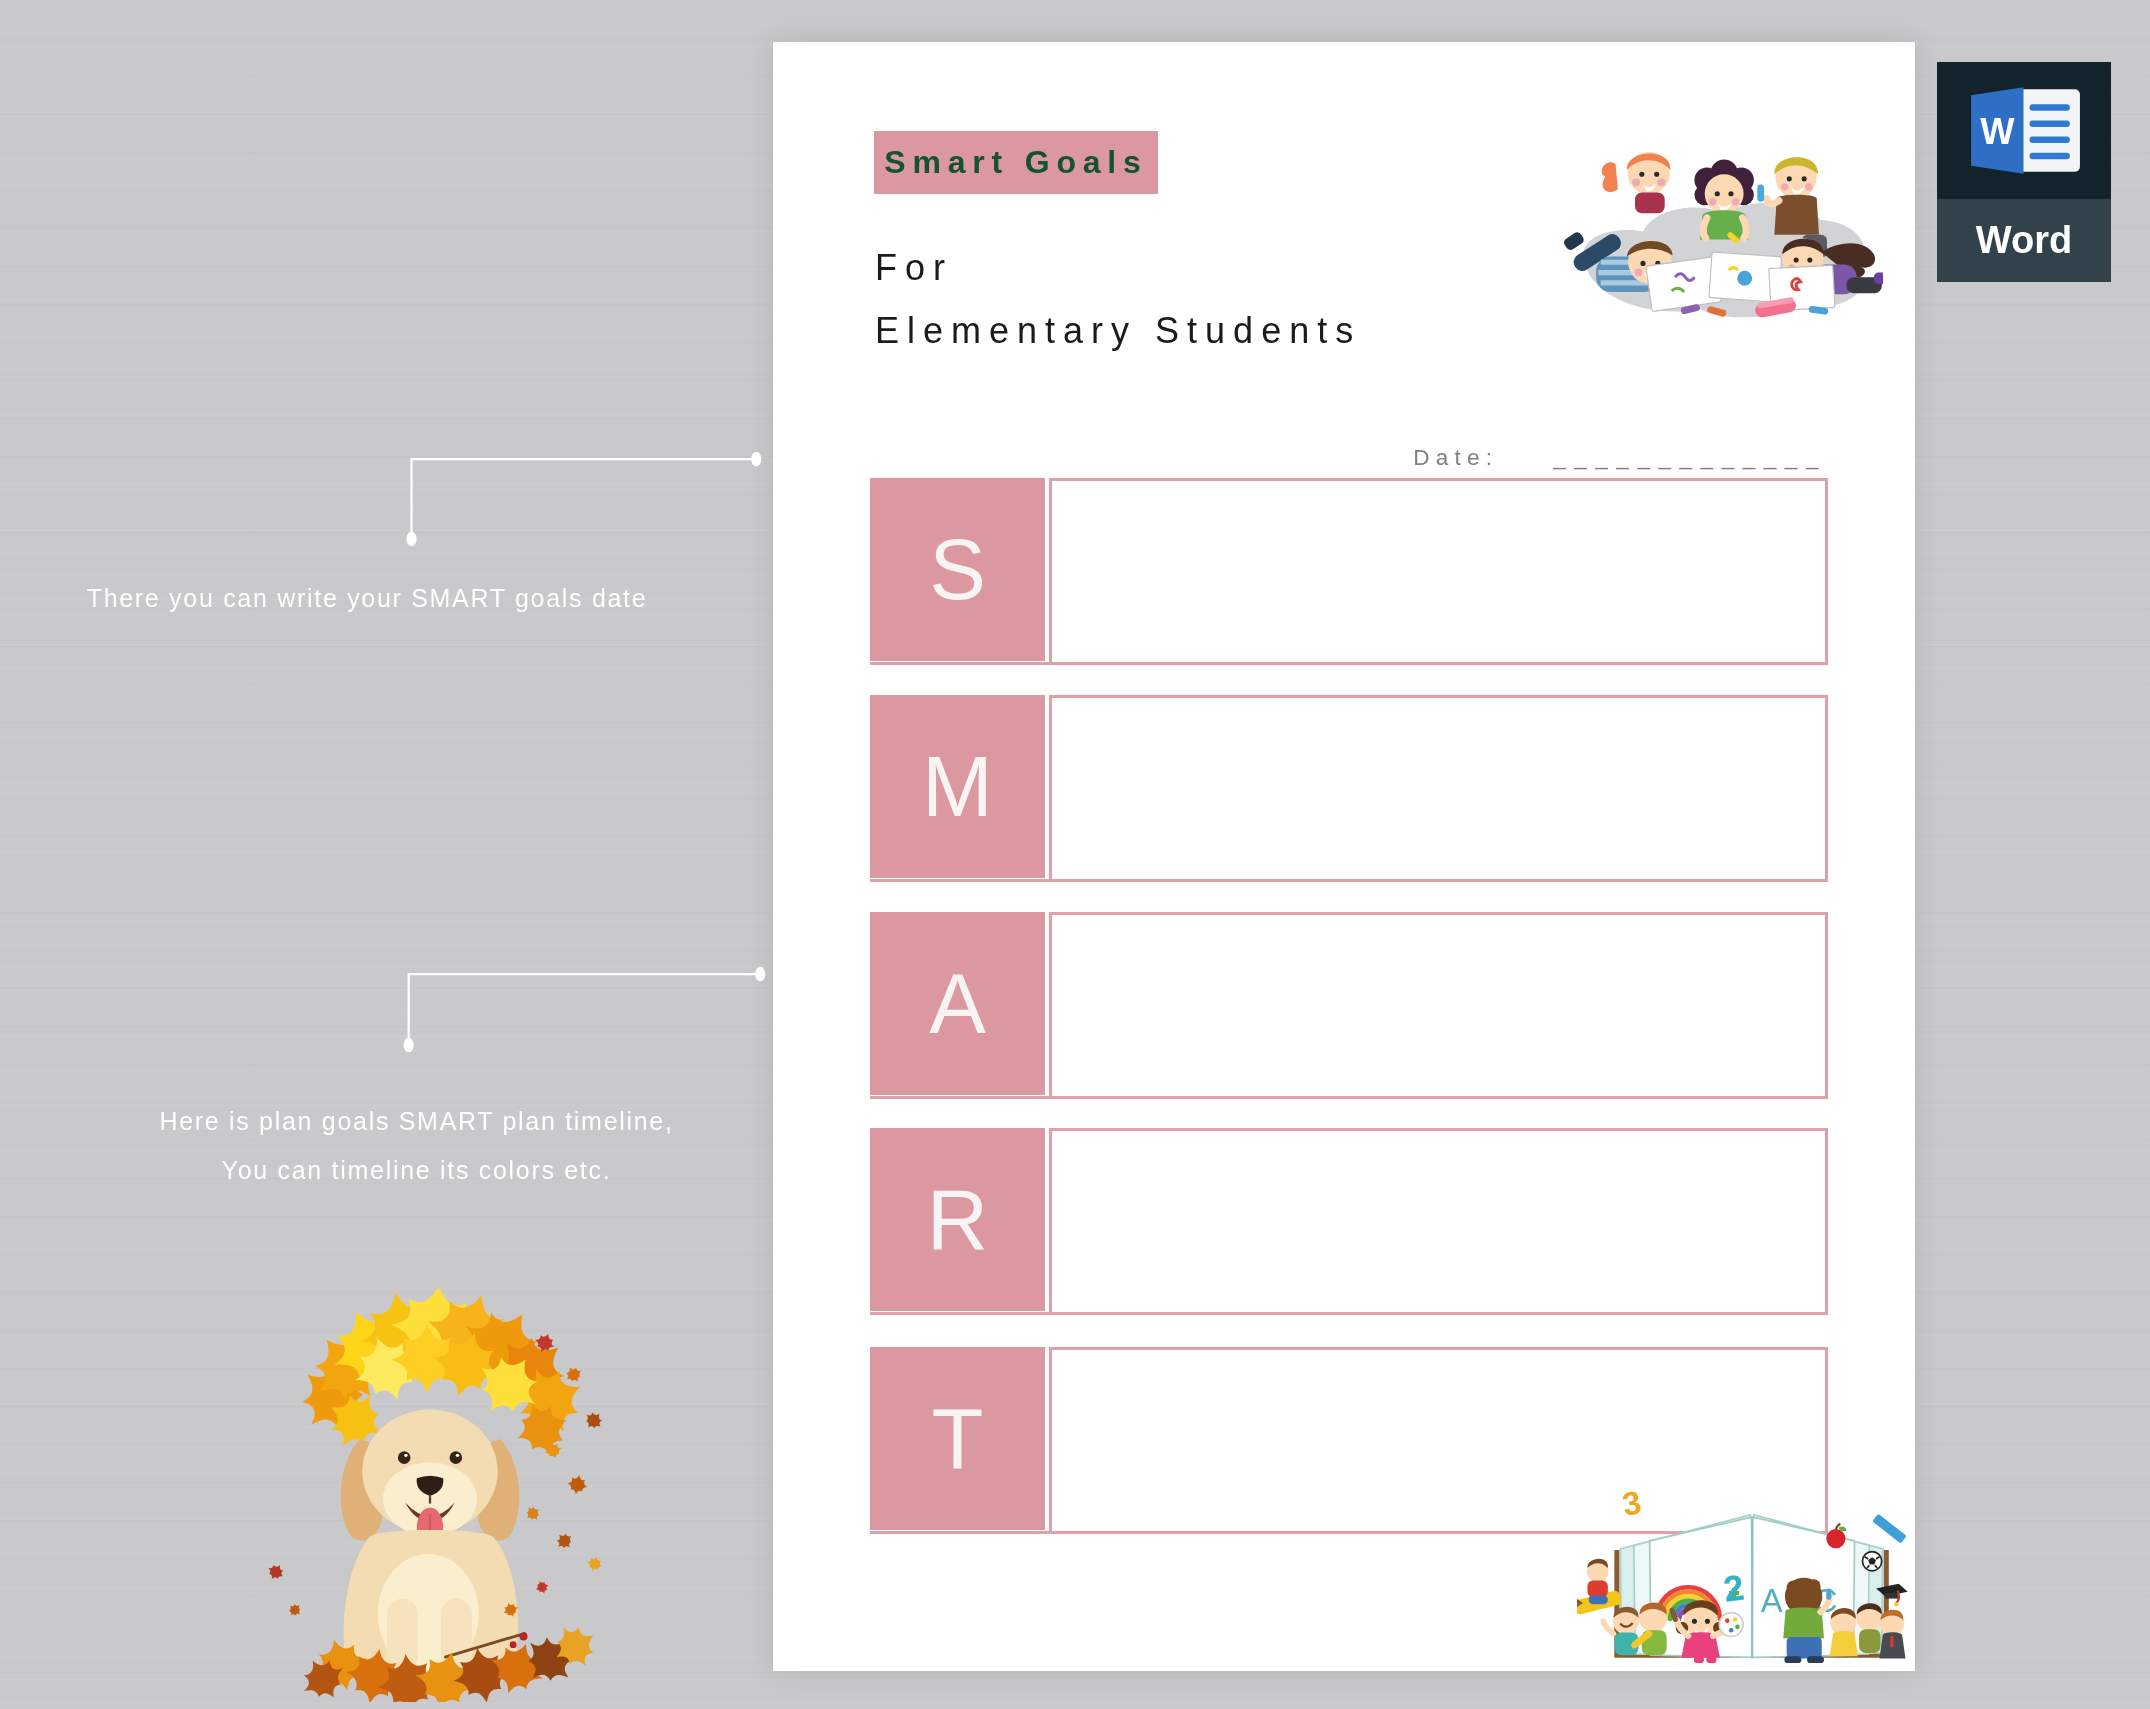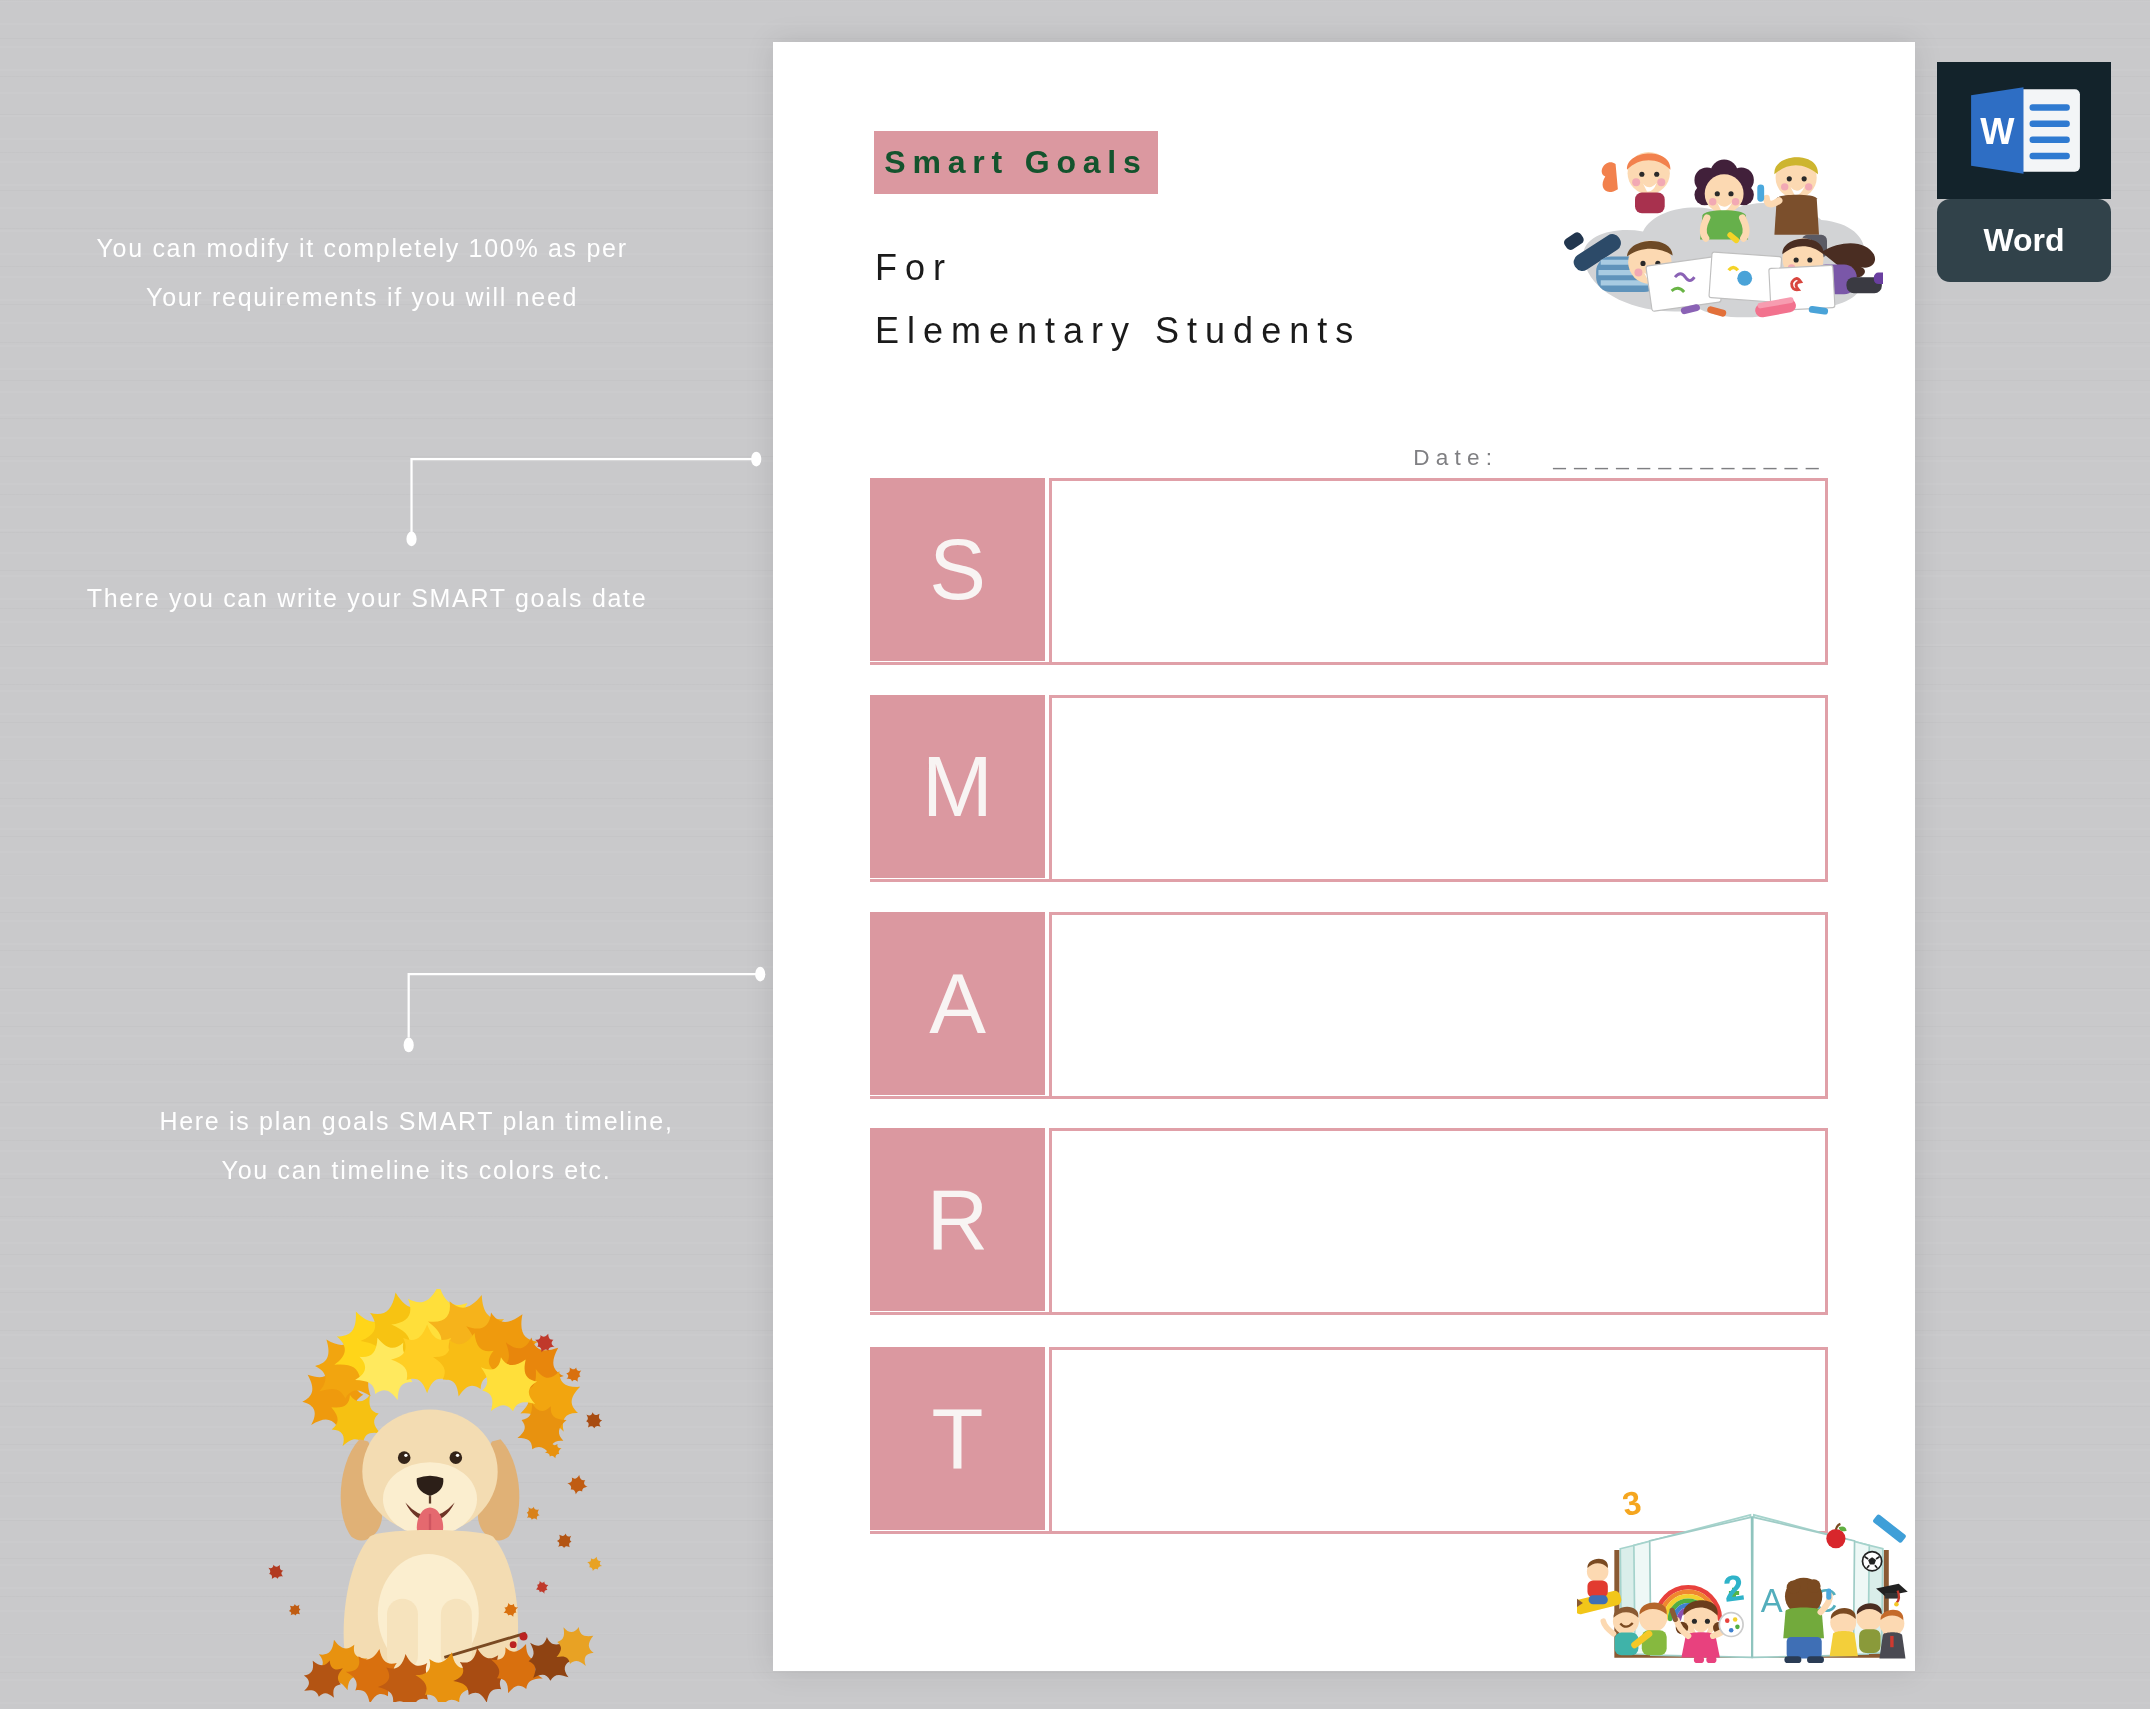--- a/index.html
+++ b/index.html
@@ -64,41 +64,37 @@
   .kids-book{position:absolute;left:804px;top:1440px;width:348px;height:189px;z-index:3;}
 
   
   .dog{position:absolute;left:255px;top:1289px;width:350px;height:413px;z-index:2;}
 
   
   .badge{position:absolute;left:1937px;top:62px;width:174px;height:220px;z-index:4;
         display:flex;flex-direction:column;}
   .badge-logo{height:137px;background:var(--badge-top);display:flex;align-items:center;justify-content:center;}
   .badge-logo svg{width:131px;height:111px;}
-  .badge-label{flex:1;background:var(--badge-bottom);color:#fff;font-weight:bold;font-size:32px;
-        display:flex;align-items:center;justify-content:center;border-radius:13px;}
+  .badge-label{flex:1;background:var(--badge-bottom);color:#fff;font-weight:bold;font-size:38px;
+        display:flex;align-items:center;justify-content:center;}
 </style>
 </head>
 <body>
 
 <div id="canvas">
 
   <svg id="connectors" viewBox="0 0 3800 3020" xmlns="http://www.w3.org/2000/svg">
     <polyline points="1336,811 727,811 727,940" fill="none" stroke="#ffffff" stroke-width="4"></polyline>
     <ellipse cx="1336" cy="811" rx="9" ry="13" fill="#ffffff"></ellipse>
     <ellipse cx="727" cy="952" rx="9" ry="13" fill="#ffffff"></ellipse>
     <polyline points="1343,1721 722,1721 722,1833" fill="none" stroke="#ffffff" stroke-width="4"></polyline>
     <ellipse cx="1343" cy="1721" rx="9" ry="13" fill="#ffffff"></ellipse>
     <ellipse cx="722" cy="1846" rx="9" ry="13" fill="#ffffff"></ellipse>
   </svg>
 
-  <div class="note note-1">
-    <div>You can modify it completely 100% as per</div>
-    <div>Your requirements if you will need</div>
-  </div>
   <div class="note note-2">
     <div>There you can write your SMART goals date</div>
   </div>
   <div class="note note-3">
     <div>Here is plan goals SMART plan timeline,</div>
     <div>You can timeline its colors etc.</div>
   </div>
 
   <div class="dog">
     <svg viewBox="0 0 610 720" xmlns="http://www.w3.org/2000/svg">

